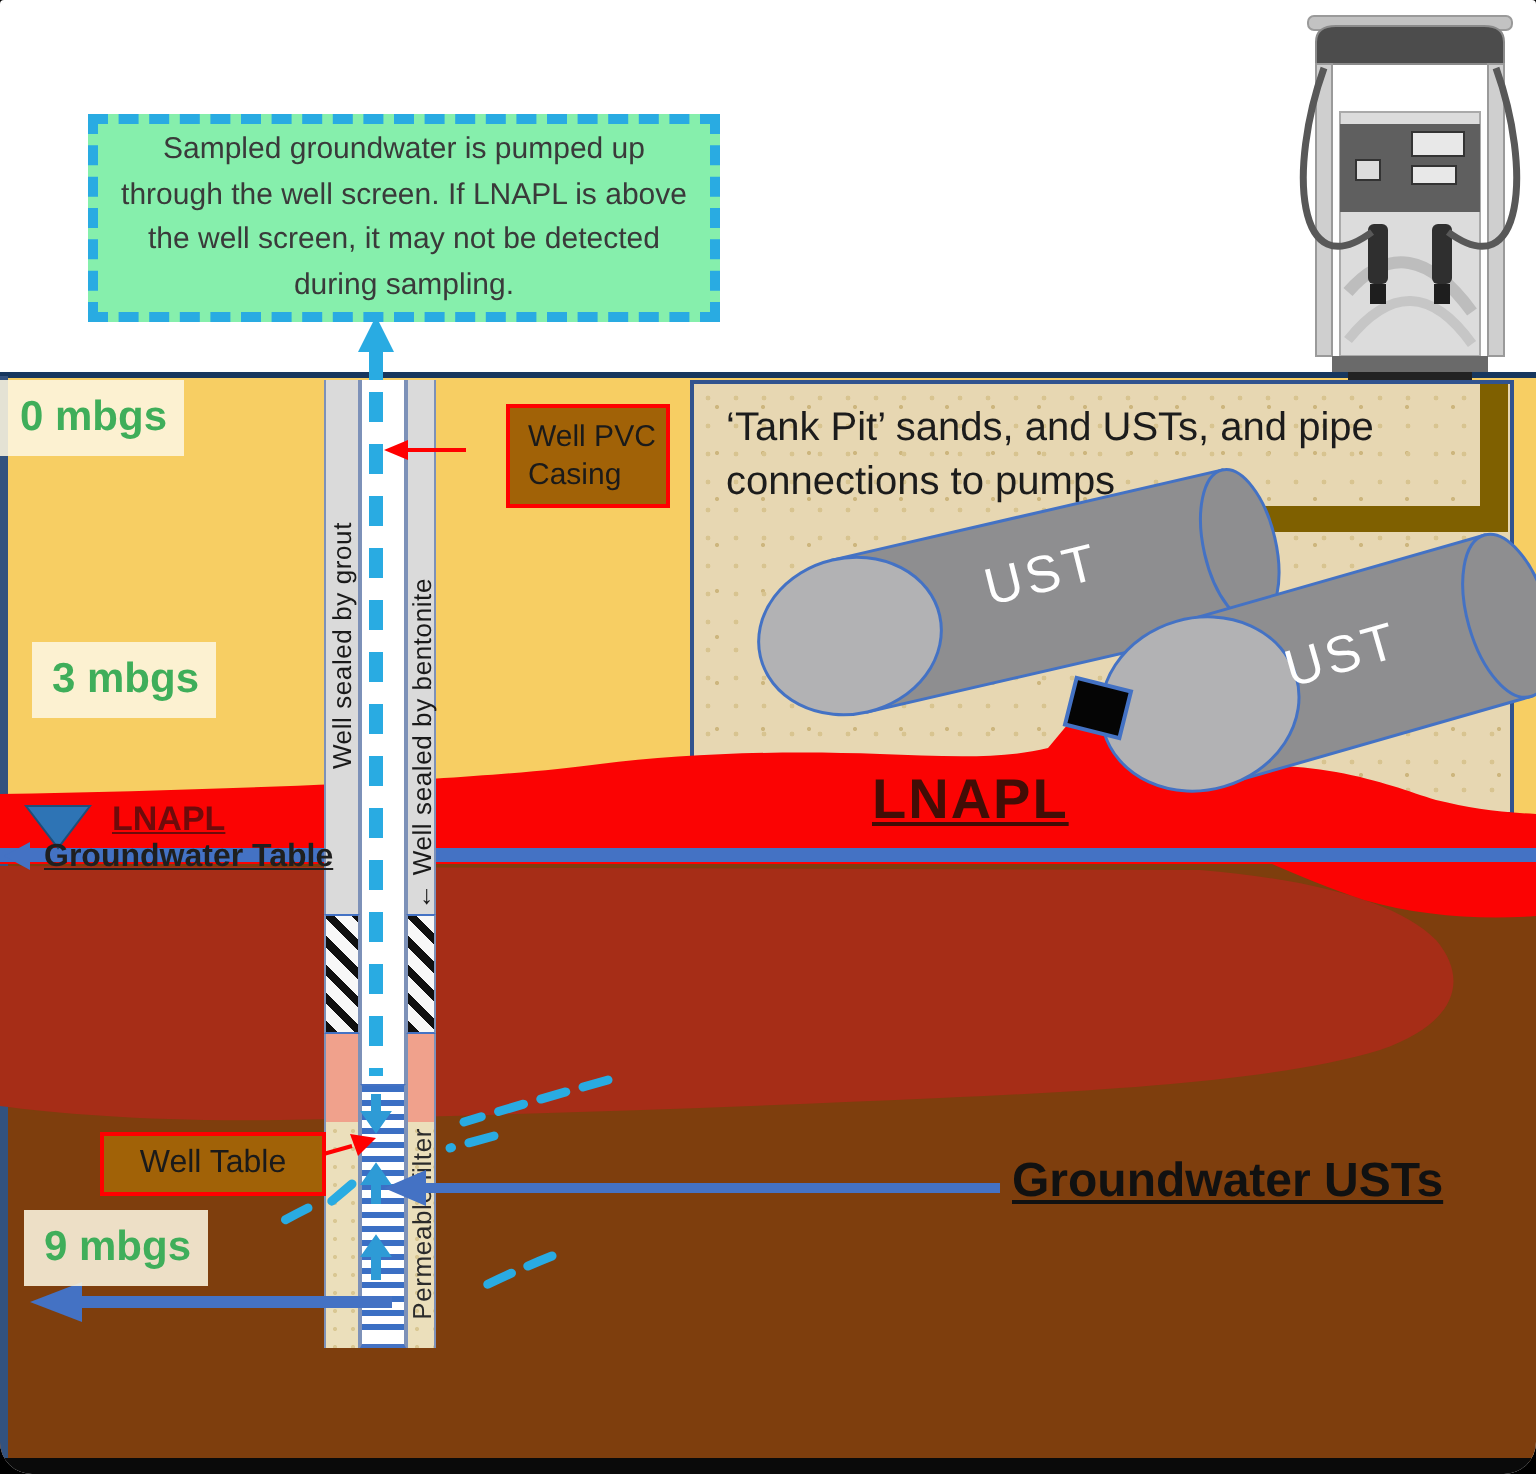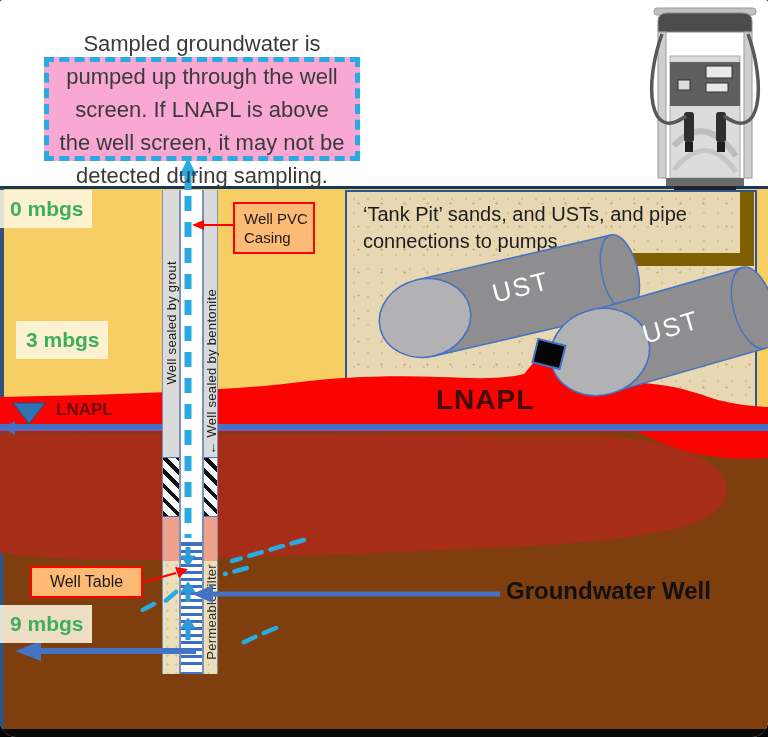--- a/index.html
+++ b/index.html
@@ -33,27 +33,27 @@
   .casing{background:#ffffff;}
   .screen{background:repeating-linear-gradient(to bottom,#3b6fc4 0 3px,#ffffff 3px 7px);border-top:1px solid #4472C4;}
   .cap{background:#fff;border-bottom:2px solid #4472C4;}
   .vtext{position:absolute;left:50%;transform:translateX(-50%) rotate(180deg);
     writing-mode:vertical-rl;font-size:13px;color:#1a1a1a;white-space:nowrap;letter-spacing:.3px;}
   
   .depth{left:0;width:92px;height:38px;background:rgba(253,246,224,0.88);
     color:#3FAE5A;font-size:21px;font-weight:600;display:flex;align-items:center;
     padding-left:10px;box-sizing:border-box;z-index:10;}
   .callout{left:44px;top:57px;width:316px;height:104px;box-sizing:border-box;
-    border:5px dashed #29ABE2;background:#f9a8d4;color:#3a3a3a;font-size:22px;line-height:1.5;
+    border:5px dashed #29ABE2;background:#86efac;color:#3a3a3a;font-size:15px;line-height:1.5;
     display:flex;align-items:center;text-align:center;padding:4px 8px;z-index:12;}
-  .redbox{box-sizing:border-box;border:2px solid #FF0000;background:#fdba74;color:#1a1a1a;
-    z-index:12;display:flex;align-items:center;justify-content:center;text-align:left;}
+  .redbox{box-sizing:border-box;border:2px solid #FF0000;background:#a16207;color:#1a1a1a;
+    z-index:12;display:flex;align-items:center;justify-content:center;text-align:left;margin-left:20px;}
   .pvc-box{left:233px;top:202px;width:82px;height:52px;font-size:15px;line-height:1.3;padding-left:9px;justify-content:flex-start;}
   .screen-box{left:30px;top:566px;width:113px;height:32px;font-size:16px;}
-  .txt{color:#141414;z-index:11;white-space:nowrap;}
+  .txt{color:#141414;z-index:11;white-space:nowrap;text-decoration:underline;}
   .lnapl-small{left:56px;top:400px;font-size:17px;font-weight:700;color:#6E0B0B;}
   .gw-table{left:22px;top:420px;font-size:16px;font-weight:600;color:#1f1f1f;}
   .lnapl-big{left:436px;top:384px;font-size:28px;font-weight:700;color:#420D06;letter-spacing:1px;}
   .dissolved{left:240px;top:474px;font-size:23px;font-weight:600;color:#111;}
   .gw-flow{left:506px;top:577px;font-size:24px;font-weight:600;color:#111;}
   .ust-label{position:absolute;color:#fff;font-size:26px;letter-spacing:2px;z-index:5;}
   .ust-l{left:492px;top:272px;transform:rotate(-14deg);}
   .ust-r{left:642px;top:312px;transform:rotate(-16deg);}
   .pump{left:644px;top:4px;z-index:13;}
 </style>
@@ -154,25 +154,26 @@
     <polygon points="192,225 204,220 204,230" fill="#FF0000"></polygon>
     <line x1="144" y1="582" x2="176" y2="573" stroke="#FF0000" stroke-width="2"></line>
     <polygon points="188,569 175,567 179,578" fill="#FF0000"></polygon>
   </svg>
 
   <span class="ust-label ust-l">UST</span>
   <span class="ust-label ust-r">UST</span>
 
   <div class="abs depth" style="top:190px;">0 mbgs</div>
   <div class="abs depth" style="top:321px;margin-left:16px;">3 mbgs</div>
-  <div class="abs depth" style="top:605px;">9 mbgs</div>
+  <div class="abs depth" style="top:605px;margin-left:12px;">9 mbgs</div>
 
   <span class="abs txt lnapl-small">LNAPL</span>
+  <span class="abs txt gw-table">Groundwater Table</span>
   <span class="abs txt lnapl-big">LNAPL</span>
-  <span class="abs txt gw-flow">Groundwater Well</span>
+  <span class="abs txt gw-flow">Groundwater USTs</span>
 
   <div class="abs callout">
     <span>Sampled groundwater is pumped up through the well screen.  If LNAPL is above the well screen, it may not be detected during sampling.</span>
   </div>
 
   <div class="abs redbox pvc-box">
     <span>Well PVC Casing</span>
   </div>
   <div class="abs redbox screen-box">
     <span>Well Table</span>

